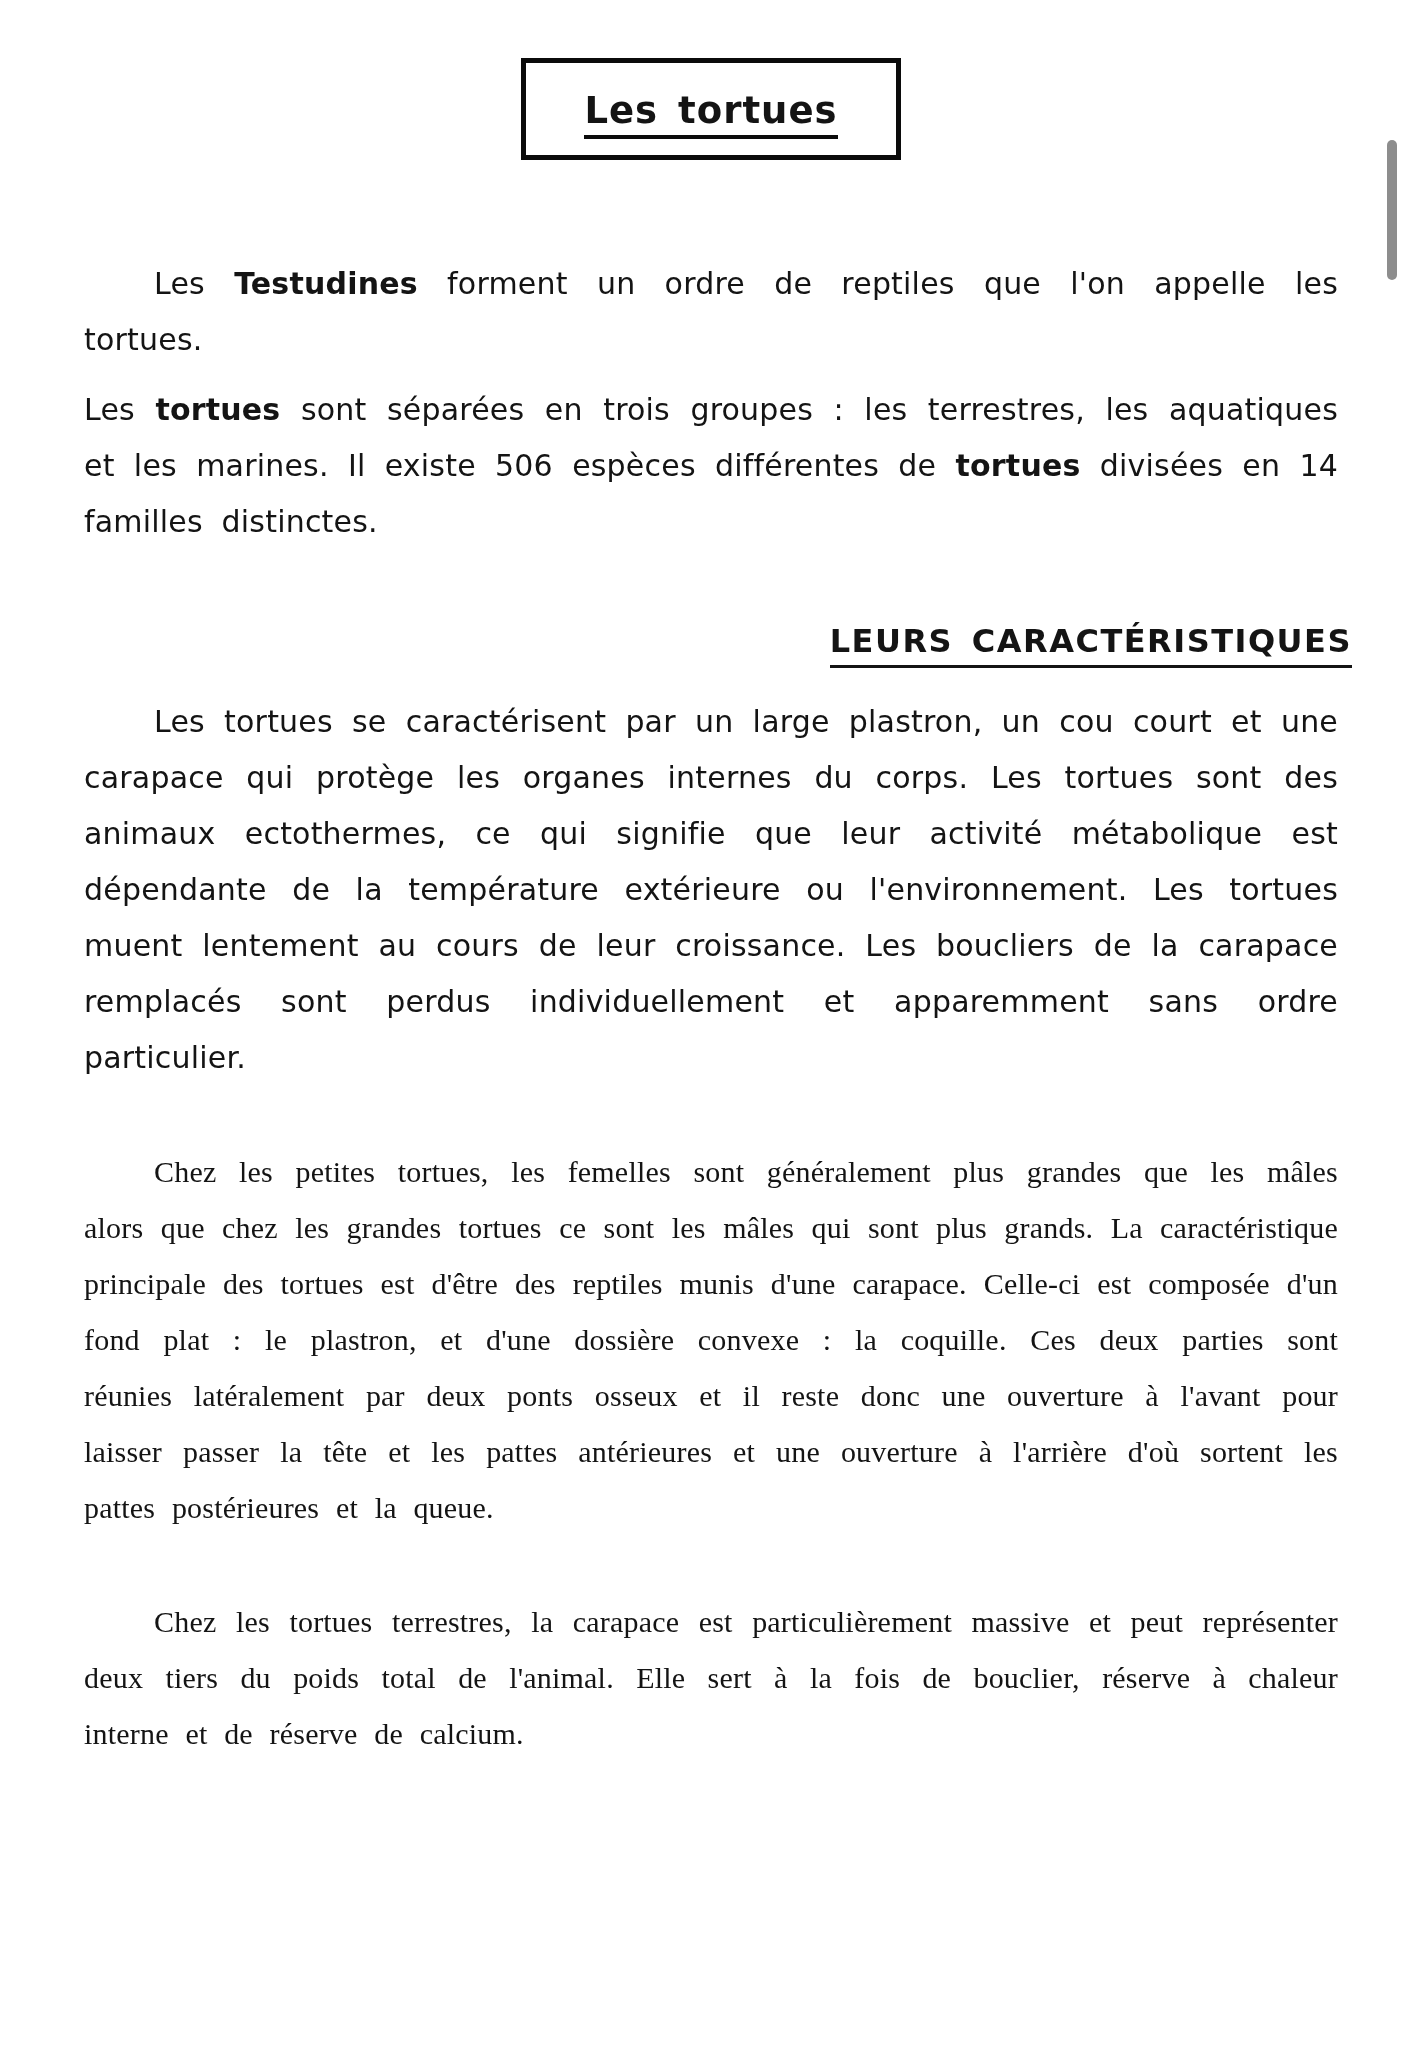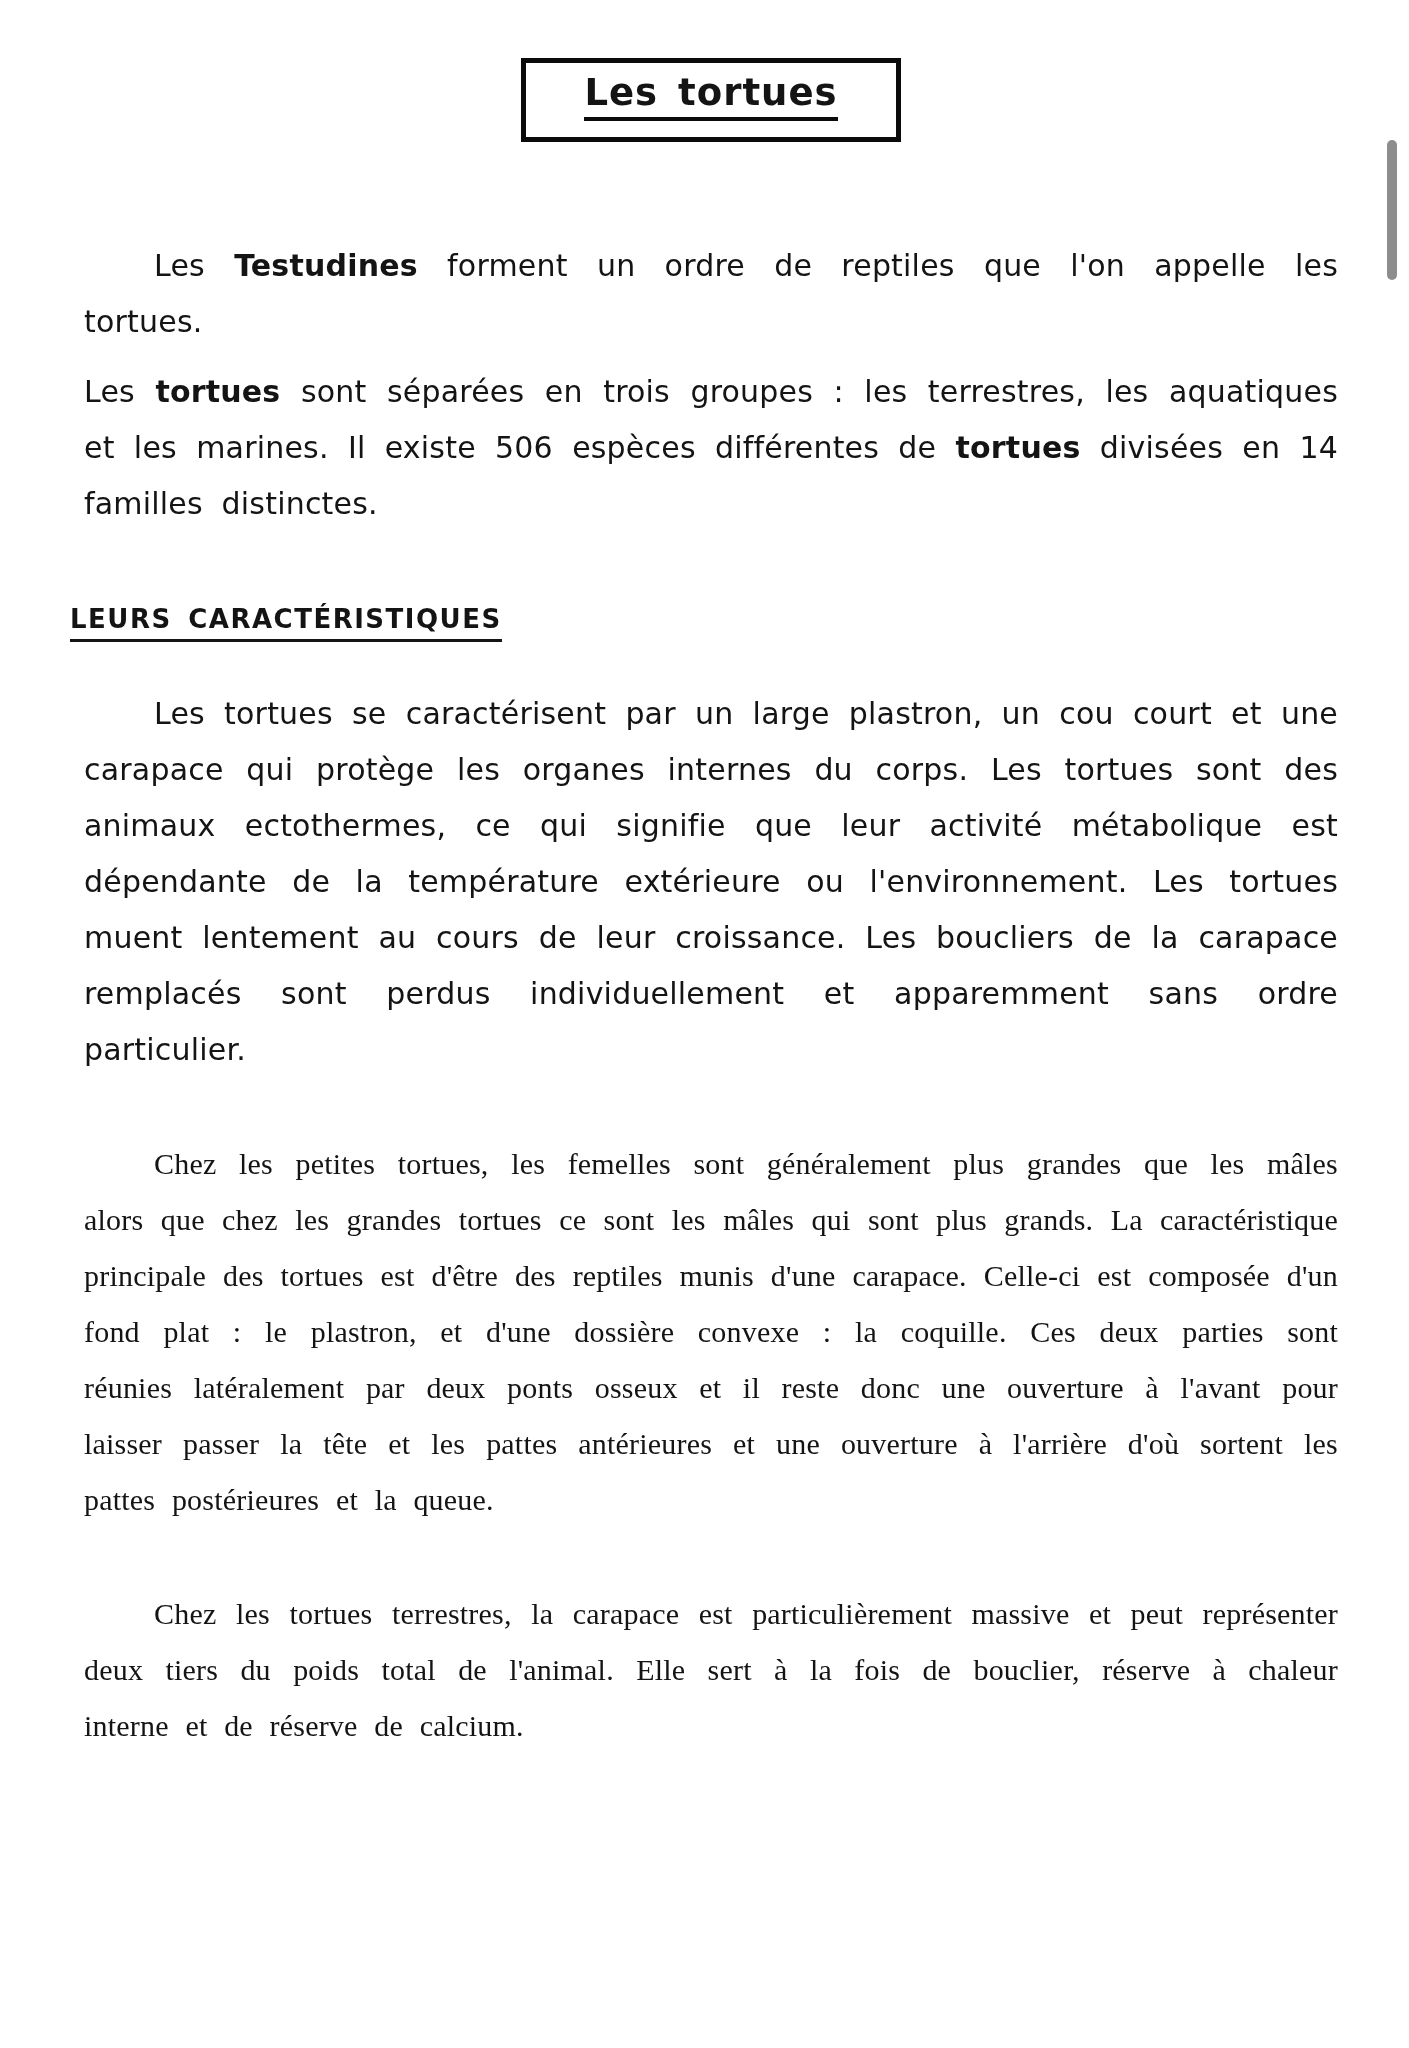--- a/index.html
+++ b/index.html
@@ -19,21 +19,21 @@
   .content {
     position: absolute;
     left: 70px;
     top: 40px;
     width: 1282px;
   }
   .title-box {
     width: fit-content;
     margin: 18px auto 0 auto;
     border: 5px solid #0b0b0b;
-    padding: 8px 58px 16px 58px;
+    padding: 26px 58px 16px 58px;
   }
   .title-text {
     display: inline-block;
     font-size: 37px;
     font-weight: 700;
     letter-spacing: 1px;
     word-spacing: 6px;
     border-bottom: 4px solid #0b0b0b;
     padding-bottom: 3px;
   }
@@ -43,25 +43,26 @@
     line-height: 56px;
     text-align: justify;
     word-spacing: 9px;
     letter-spacing: 0.2px;
   }
   p.indent { text-indent: 70px; }
   p.first { margin-top: 96px; }
   p.spaced { margin-top: 58px; font-family: Liberation Serif, serif; }
   b { font-weight: 700; }
   h2.section-heading {
-    margin: 72px 0 44px 0;
-    font-size: 26px;
+    margin: 72px 0 26px 0;
+    font-size: 32px;
     font-weight: 700;
     letter-spacing: 1.5px;
     word-spacing: 6px;
+    text-align: right;
   }
   h2.section-heading .hline {
     display: inline-block;
     border-bottom: 3px solid #141414;
     padding-bottom: 5px;
   }
   .scrollbar-thumb {
     position: absolute;
     right: 12px;
     top: 140px;

